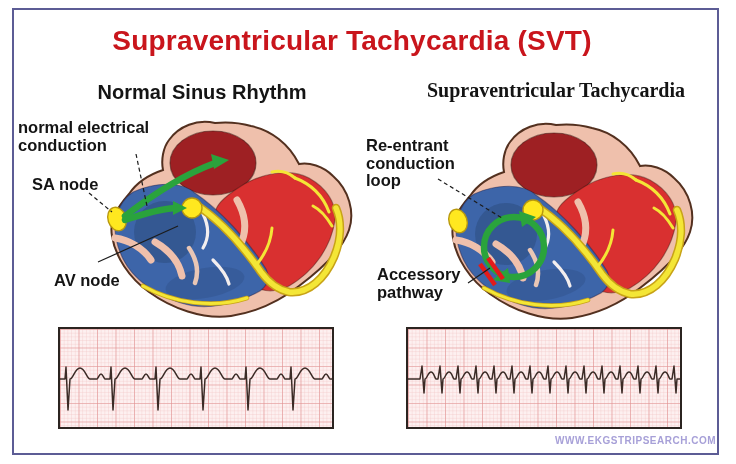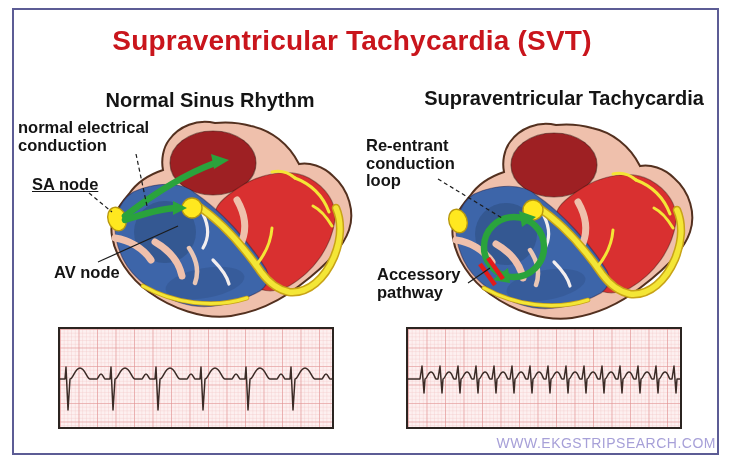--- a/index.html
+++ b/index.html
@@ -2,39 +2,39 @@
 <html style="--frame: #5c5c95; --title_red: #c9151c; --text_dark: #141414; --watermark: #a7a0d8; --heart_wall: #efc0ac; --wall_outline: #53301f; --atrium_dark: #9e2023; --ventricle_red: #d93030; --chamber_blue: #3d65a9; --chamber_blue_dark: #33568f; --conduction_yellow: #f4e636; --node_yellow: #ffe81f; --arrow_green: #2aa33c; --accessory_red: #e31b1b; --ekg_paper: #fdf0f0; --ekg_grid_minor: #f2c3c3; --ekg_grid_major: #e08e8e; --ekg_trace: #3b2b26; --strip_border: #2b2420;"><head>
 <meta charset="utf-8">
 <style>
   html,body{margin:0;padding:0;background:#fff;}
   .canvas{position:relative;width:736px;height:464px;background:#fff;
           font-family:"Liberation Sans",sans-serif;overflow:hidden;}
   .frame{position:absolute;left:12px;top:8px;width:703px;height:443px;
          border:2px solid var(--frame,#5c5c95);}
   .title{position:absolute;left:0;top:25px;width:704px;margin:0;text-align:center;
          font-size:28px;font-weight:bold;color:var(--title_red,#c9151c);letter-spacing:.2px;}
-  .hdr{position:absolute;margin:8px;font-size:20px;font-weight:bold;color:var(--text_dark,#141414);text-align:center;}
+  .hdr{position:absolute;margin:0;font-size:20px;font-weight:bold;color:var(--text_dark,#141414);text-align:center;}
   .hdr-left{left:92px;top:81px;width:220px;}
-  .hdr-right{left:396px;top:79px;width:320px;}
+  .hdr-right{left:396px;top:79px;width:320px;font-family:Liberation Serif, serif;}
   .lbl{position:absolute;font-size:16.5px;line-height:17.5px;font-weight:bold;
        color:var(--text_dark,#141414);z-index:5;}
   .lbl-conduction{left:18px;top:119px;width:140px;}
-  .lbl-sa{left:32px;top:176px;white-space:nowrap;text-align:left;text-decoration:underline;}
-  .lbl-av{left:54px;top:264px;white-space:nowrap;text-align:left;}
+  .lbl-sa{left:32px;top:176px;white-space:nowrap;text-align:left;}
+  .lbl-av{left:54px;top:272px;white-space:nowrap;text-align:left;}
   .lbl-reentrant{left:366px;top:137px;width:122px;}
   .lbl-accessory{left:377px;top:266px;width:100px;}
   .heart{position:absolute;width:270px;height:205px;overflow:visible;z-index:2;}
   .heart-left{left:85px;top:120px;}
   .heart-right{left:426px;top:122px;}
   .overlay{position:absolute;left:0;top:0;width:736px;height:464px;z-index:4;pointer-events:none;}
   .ekg{position:absolute;width:272px;height:98px;z-index:2;
        border:2px solid var(--strip_border,#2b2420);background:var(--ekg_paper,#fdf0f0);}
   .ekg-left{left:58px;top:327px;}
   .ekg-right{left:406px;top:327px;}
-  .watermark{position:absolute;right:20px;top:435px;font-size:14px;font-weight:normal;
+  .watermark{position:absolute;right:20px;top:435px;font-size:10px;font-weight:bold;
              letter-spacing:.5px;color:var(--watermark,#a7a0d8);}
   
   .wall{fill:var(--heart_wall,#efc0ac);stroke:var(--wall_outline,#53301f);stroke-width:2;}
   .atriumL{fill:var(--atrium_dark,#9e2023);stroke:rgba(50,20,15,.5);stroke-width:1.2;}
   .ventL{fill:var(--ventricle_red,#d93030);stroke:rgba(50,20,15,.4);stroke-width:1.2;}
   .cham{fill:var(--chamber_blue,#3d65a9);stroke:rgba(35,25,60,.4);stroke-width:1.2;}
   .chamD{fill:var(--chamber_blue_dark,#33568f);opacity:.9;}
   .chamD2{fill:var(--chamber_blue_dark,#33568f);opacity:.55;}
   .salm{stroke:var(--heart_wall,#efc0ac);stroke-width:7;fill:none;stroke-linecap:round;}
   .salmThin{stroke:#e9c6b5;stroke-width:4.5;fill:none;stroke-linecap:round;}

